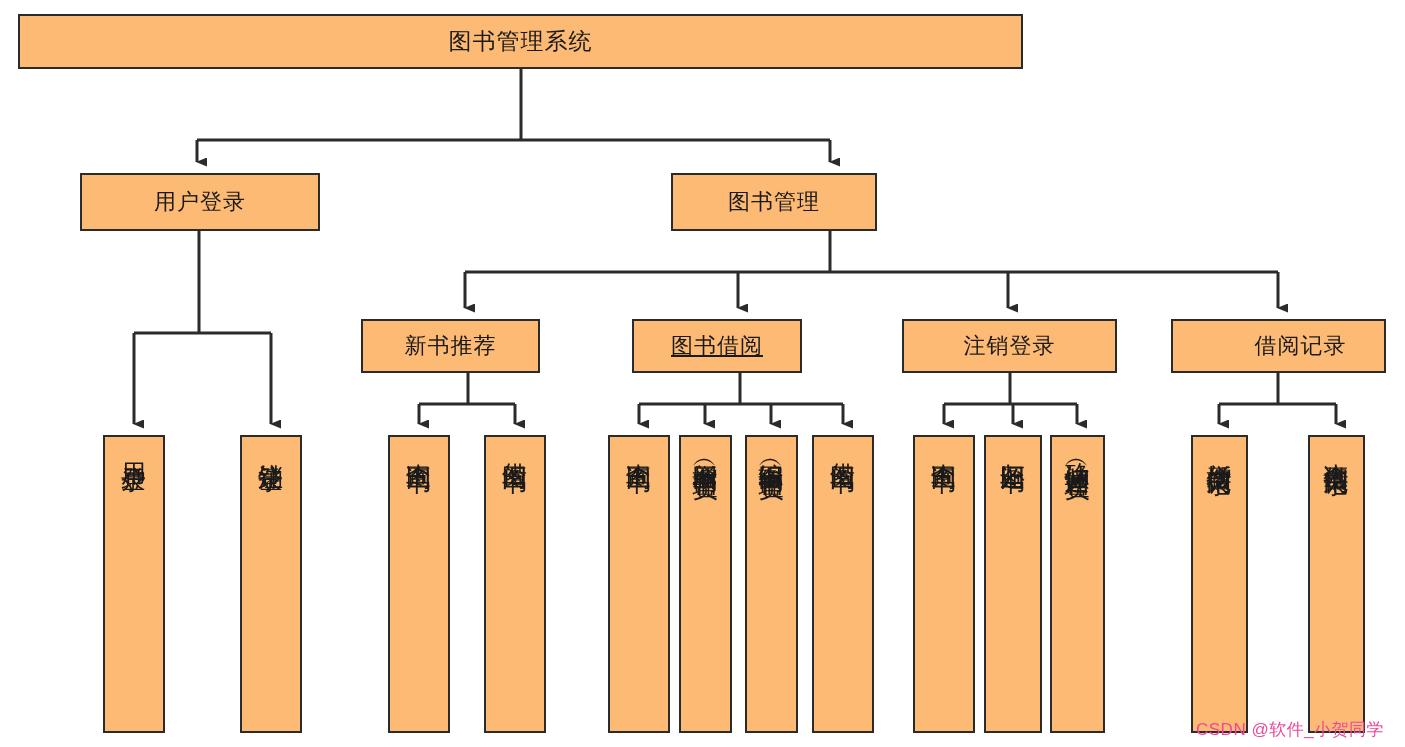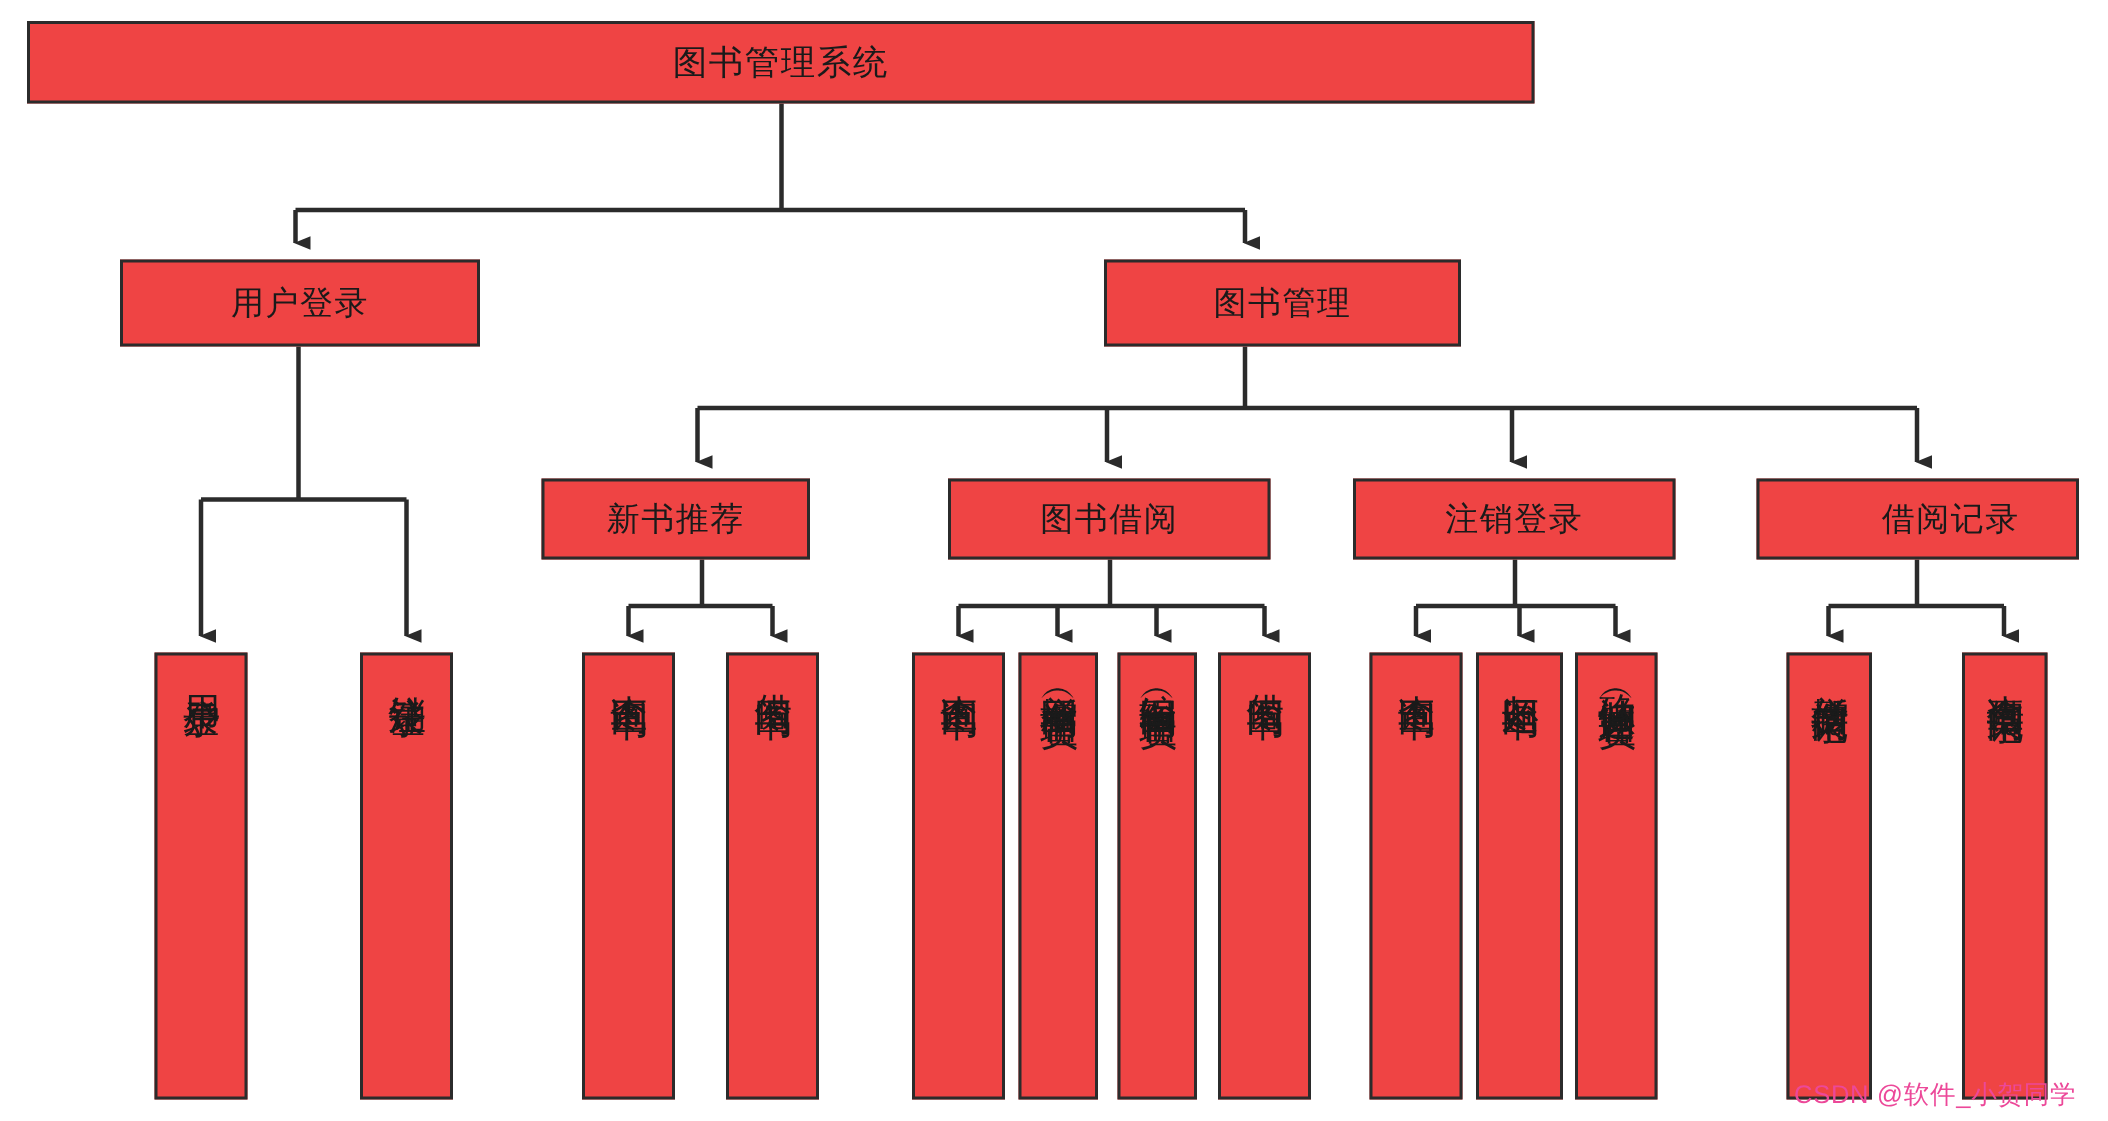--- a/index.html
+++ b/index.html
@@ -22,21 +22,21 @@
     left: 0;
     top: 0;
     width: 1405px;
     height: 747px;
     pointer-events: none;
   }
   .node {
     position: absolute;
     box-sizing: border-box;
     border: 2.5px solid #2b2b2b;
-    background: #ef4444;
+    background: #fdba74;
     display: flex;
     align-items: center;
     justify-content: center;
     color: #1a1a1a;
   }
   
   .node.h {
     font-size: 22px;
     line-height: 1.1;
     letter-spacing: 1px;
@@ -122,29 +122,29 @@
   </svg>
 
   <div class="node h root" style="left:18px; top:14px; width:1005px; height:55px;">
     <span>图书管理系统</span>
   </div>
 
   <div class="node h" style="left:80px; top:173px; width:240px; height:58px;">
     <span>用户登录</span>
   </div>
 
-  <div class="node h" style="left:736px; top:173px; width:238px; height:58px;">
+  <div class="node h" style="left:671px; top:173px; width:206px; height:58px;">
     <span>图书管理</span>
   </div>
 
   <div class="node h" style="left:361px; top:319px; width:179px; height:54px;">
     <span>新书推荐</span>
   </div>
 
-  <div class="node h" style="left:632px; top:319px; width:215px; height:54px;">
+  <div class="node h" style="left:632px; top:319px; width:170px; height:54px;text-decoration:underline;">
     <span>图书借阅</span>
   </div>
 
   <div class="node h" style="left:902px; top:319px; width:215px; height:54px;">
     <span>注销登录</span>
   </div>
 
   <div class="node h" style="left:1171px; top:319px; width:215px; height:54px;padding-left:44px;">
     <span>借阅记录</span>
   </div>

